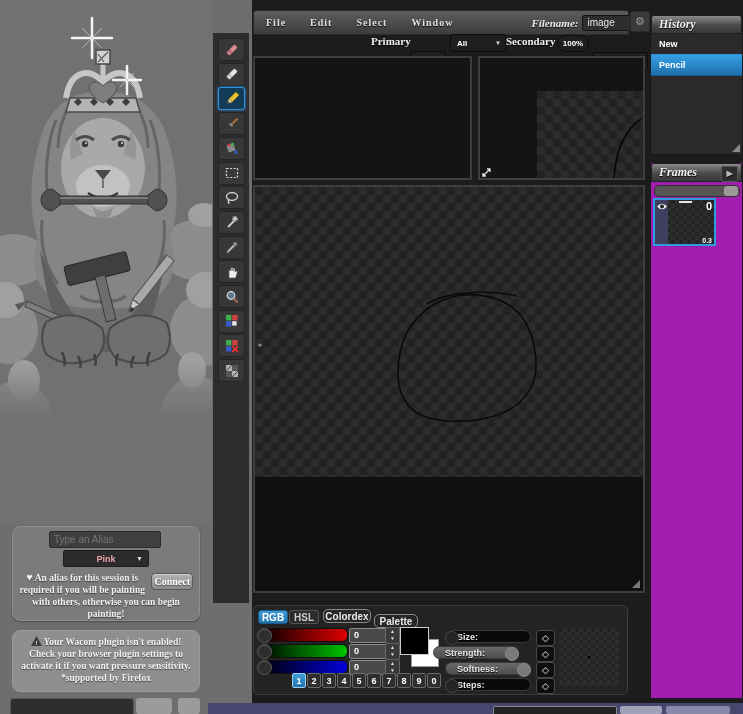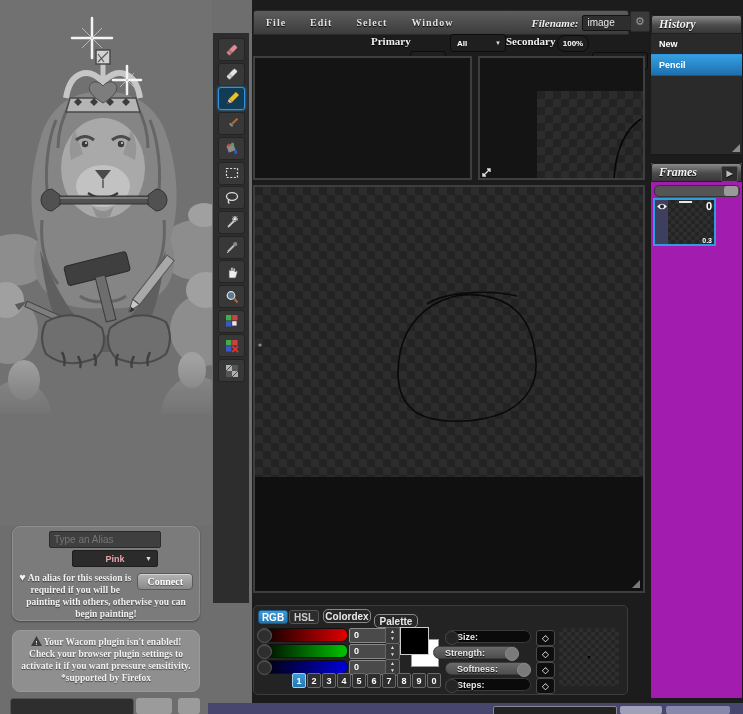--- a/index.html
+++ b/index.html
@@ -12,25 +12,25 @@
   .gray-box{background:#7b7b7b;border:1px solid #8f8f8f;border-radius:8px;
             box-shadow:0 1px 2px rgba(0,0,0,.35);}
   .gray-box2{background:#8f8f8f;border:1px solid #9a9a9a;border-radius:8px;}
   .panel-text{font-family:"Liberation Serif",serif;font-weight:bold;color:#f2f2f2;
               font-size:9.5px;line-height:12px;text-align:center;
               text-shadow:0 1px 1px rgba(0,0,0,.55);}
   #alias-input{background:#3f3f3f;border:1px solid #2a2a2a;border-radius:2px;
                color:#cfcfcf;font-size:10px;padding:0 4px;height:15px;width:102px;}
   #color-select{background:#2b2b2b;border:1px solid #1d1d1d;border-radius:2px;
                 color:#e8a3ad;font-size:9px;font-weight:bold;height:15px;width:84px;
-                display:flex;align-items:center;justify-content:center;position:relative;margin-left:9px;}
+                display:flex;align-items:center;justify-content:center;position:relative;}
   #color-select .car{position:absolute;right:5px;color:#ddd;font-size:7px;}
   #connect-btn{background:linear-gradient(#b4b4b4,#8a8a8a);border:1px solid #5a5a5a;
                border-radius:4px;color:#fff;font-family:"Liberation Serif",serif;
-               font-weight:bold;font-size:10px;padding:2px 9px;float:right;
+               font-weight:bold;font-size:10px;padding:2px 2px;float:right;
                margin:2px 0 2px 6px;text-shadow:0 1px 1px rgba(0,0,0,.5);
                box-shadow:inset 0 1px 0 rgba(255,255,255,.4);}
   
   #menubar{left:253px;top:10px;width:374px;height:23px;
            background:linear-gradient(#5d5d5d,#3c3c3c);border:1px solid #2a2a2a;
            border-radius:3px 3px 0 0;display:flex;align-items:center;}
   .menu-item{font-family:"Liberation Serif",serif;font-weight:bold;color:#e2e2e2;
              font-size:10px;letter-spacing:1px;padding:0 12px;cursor:default;
              text-shadow:0 1px 1px #000;}
   .fn-label{font-family:"Liberation Serif",serif;font-style:italic;font-weight:bold;

